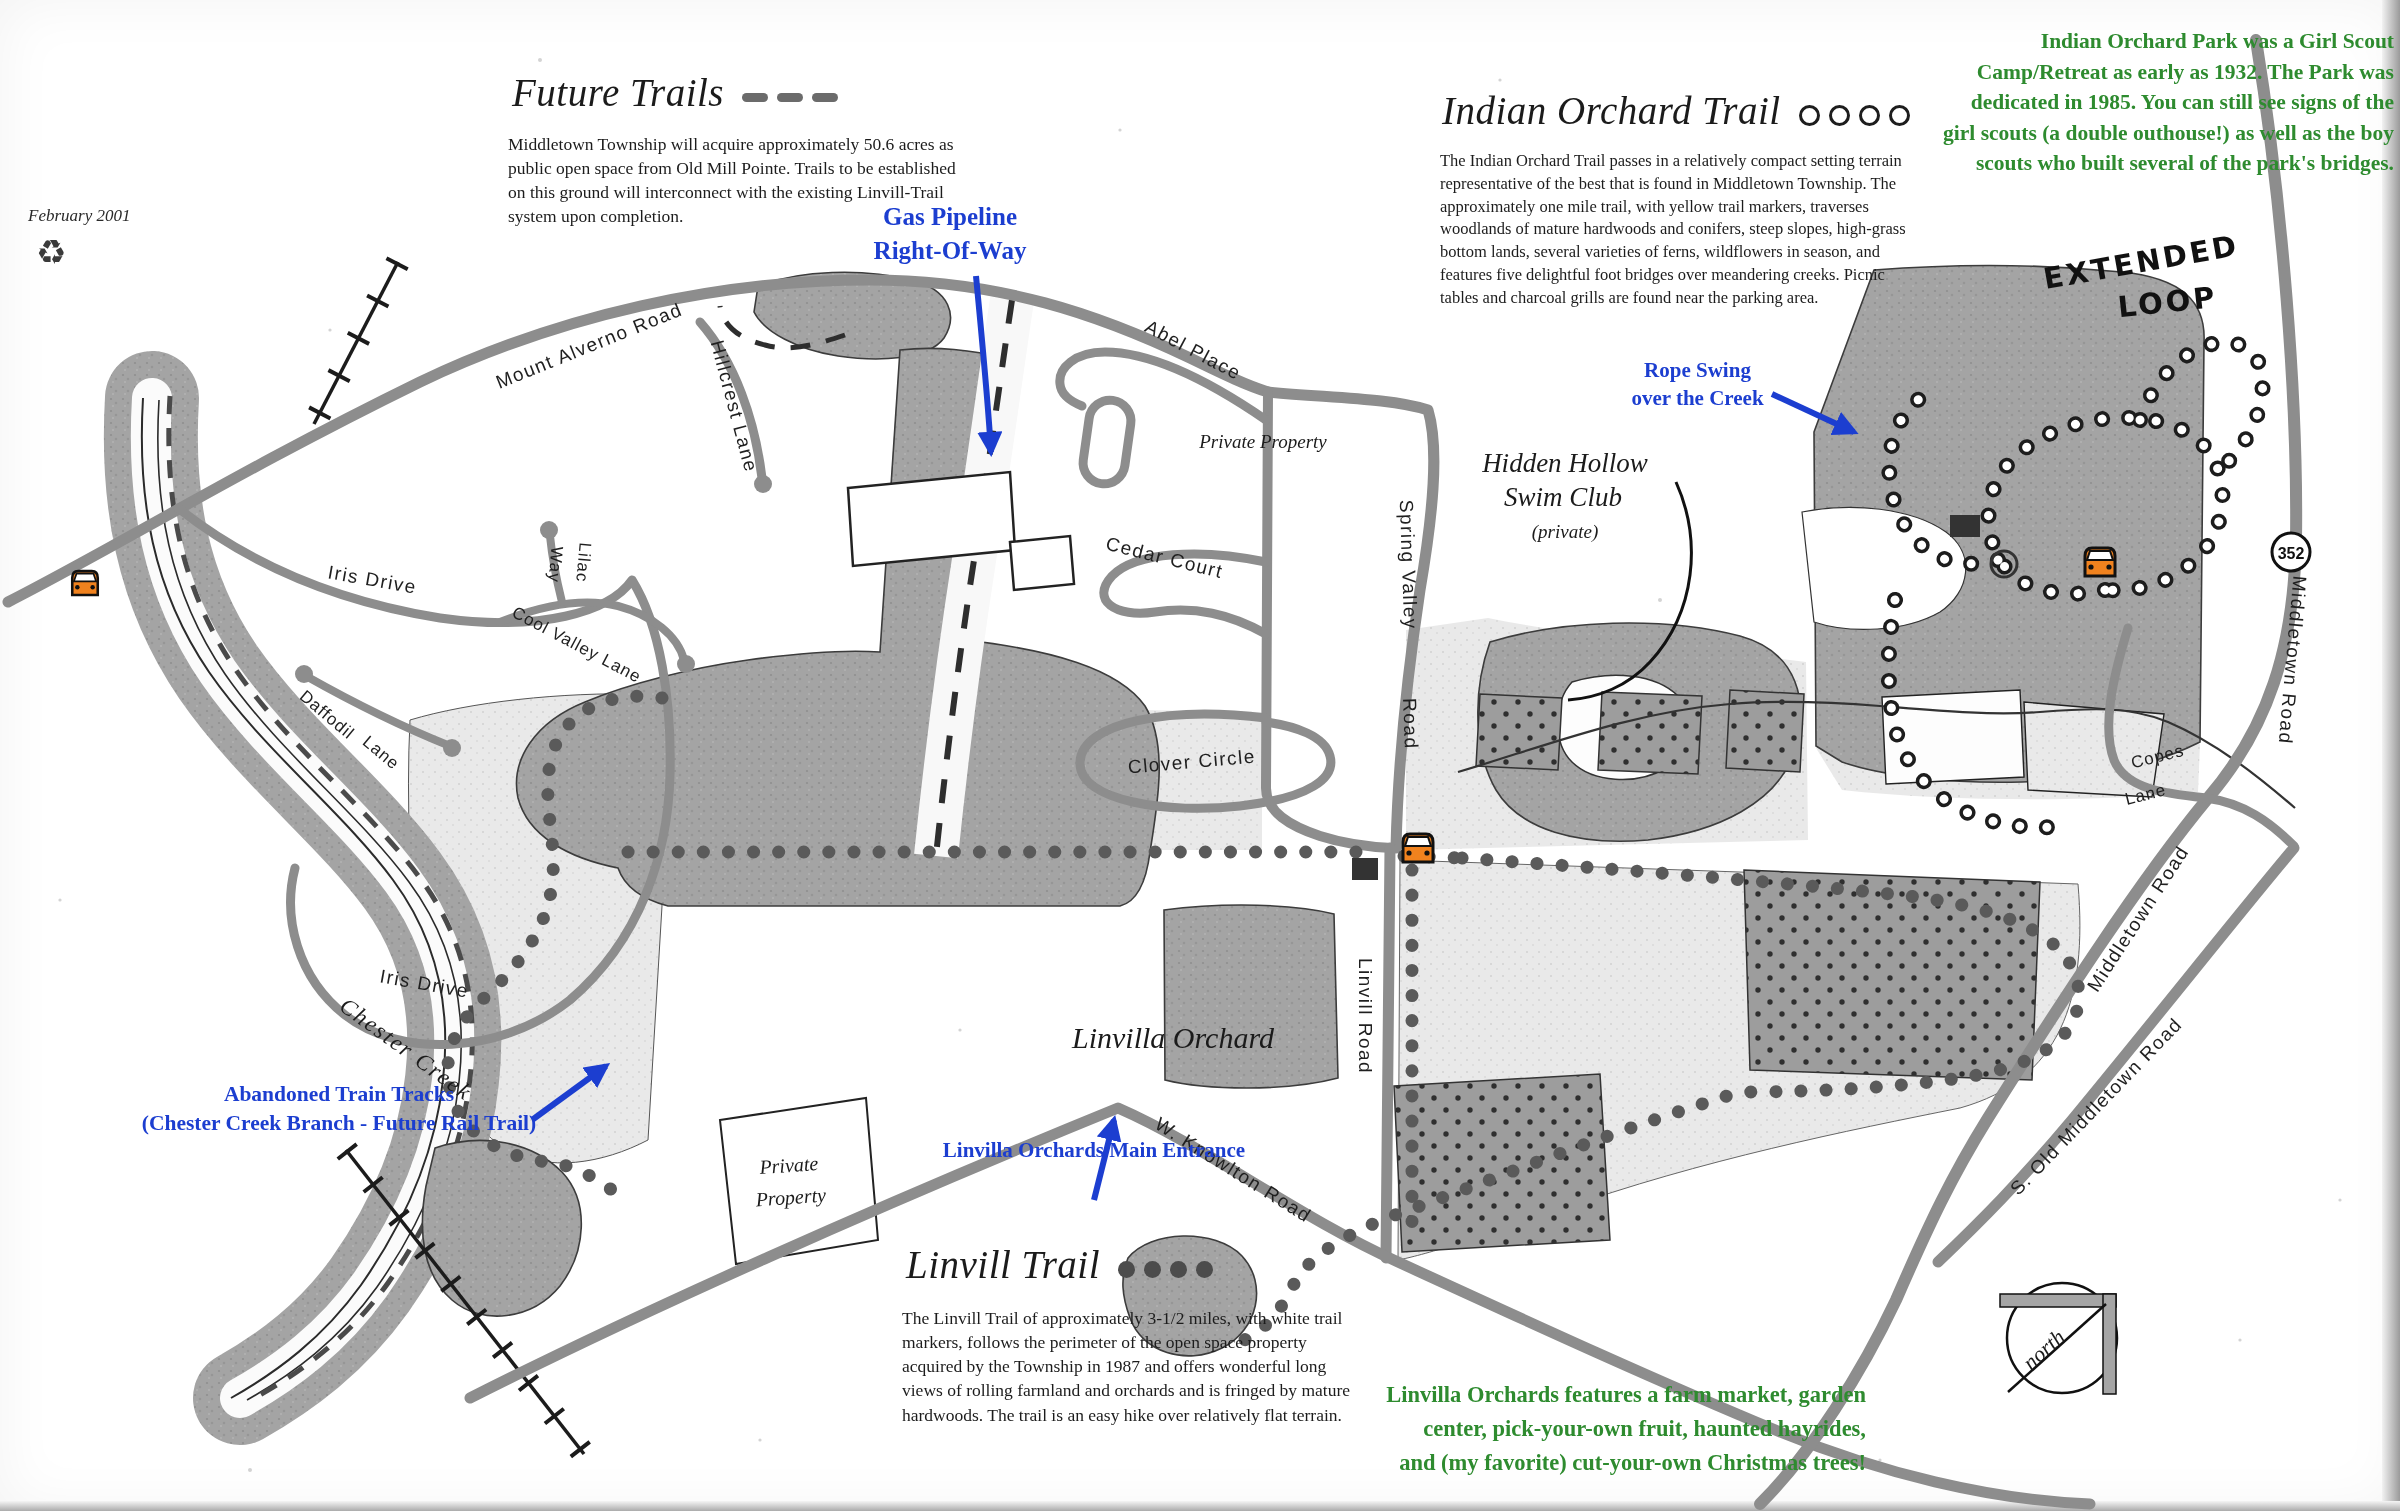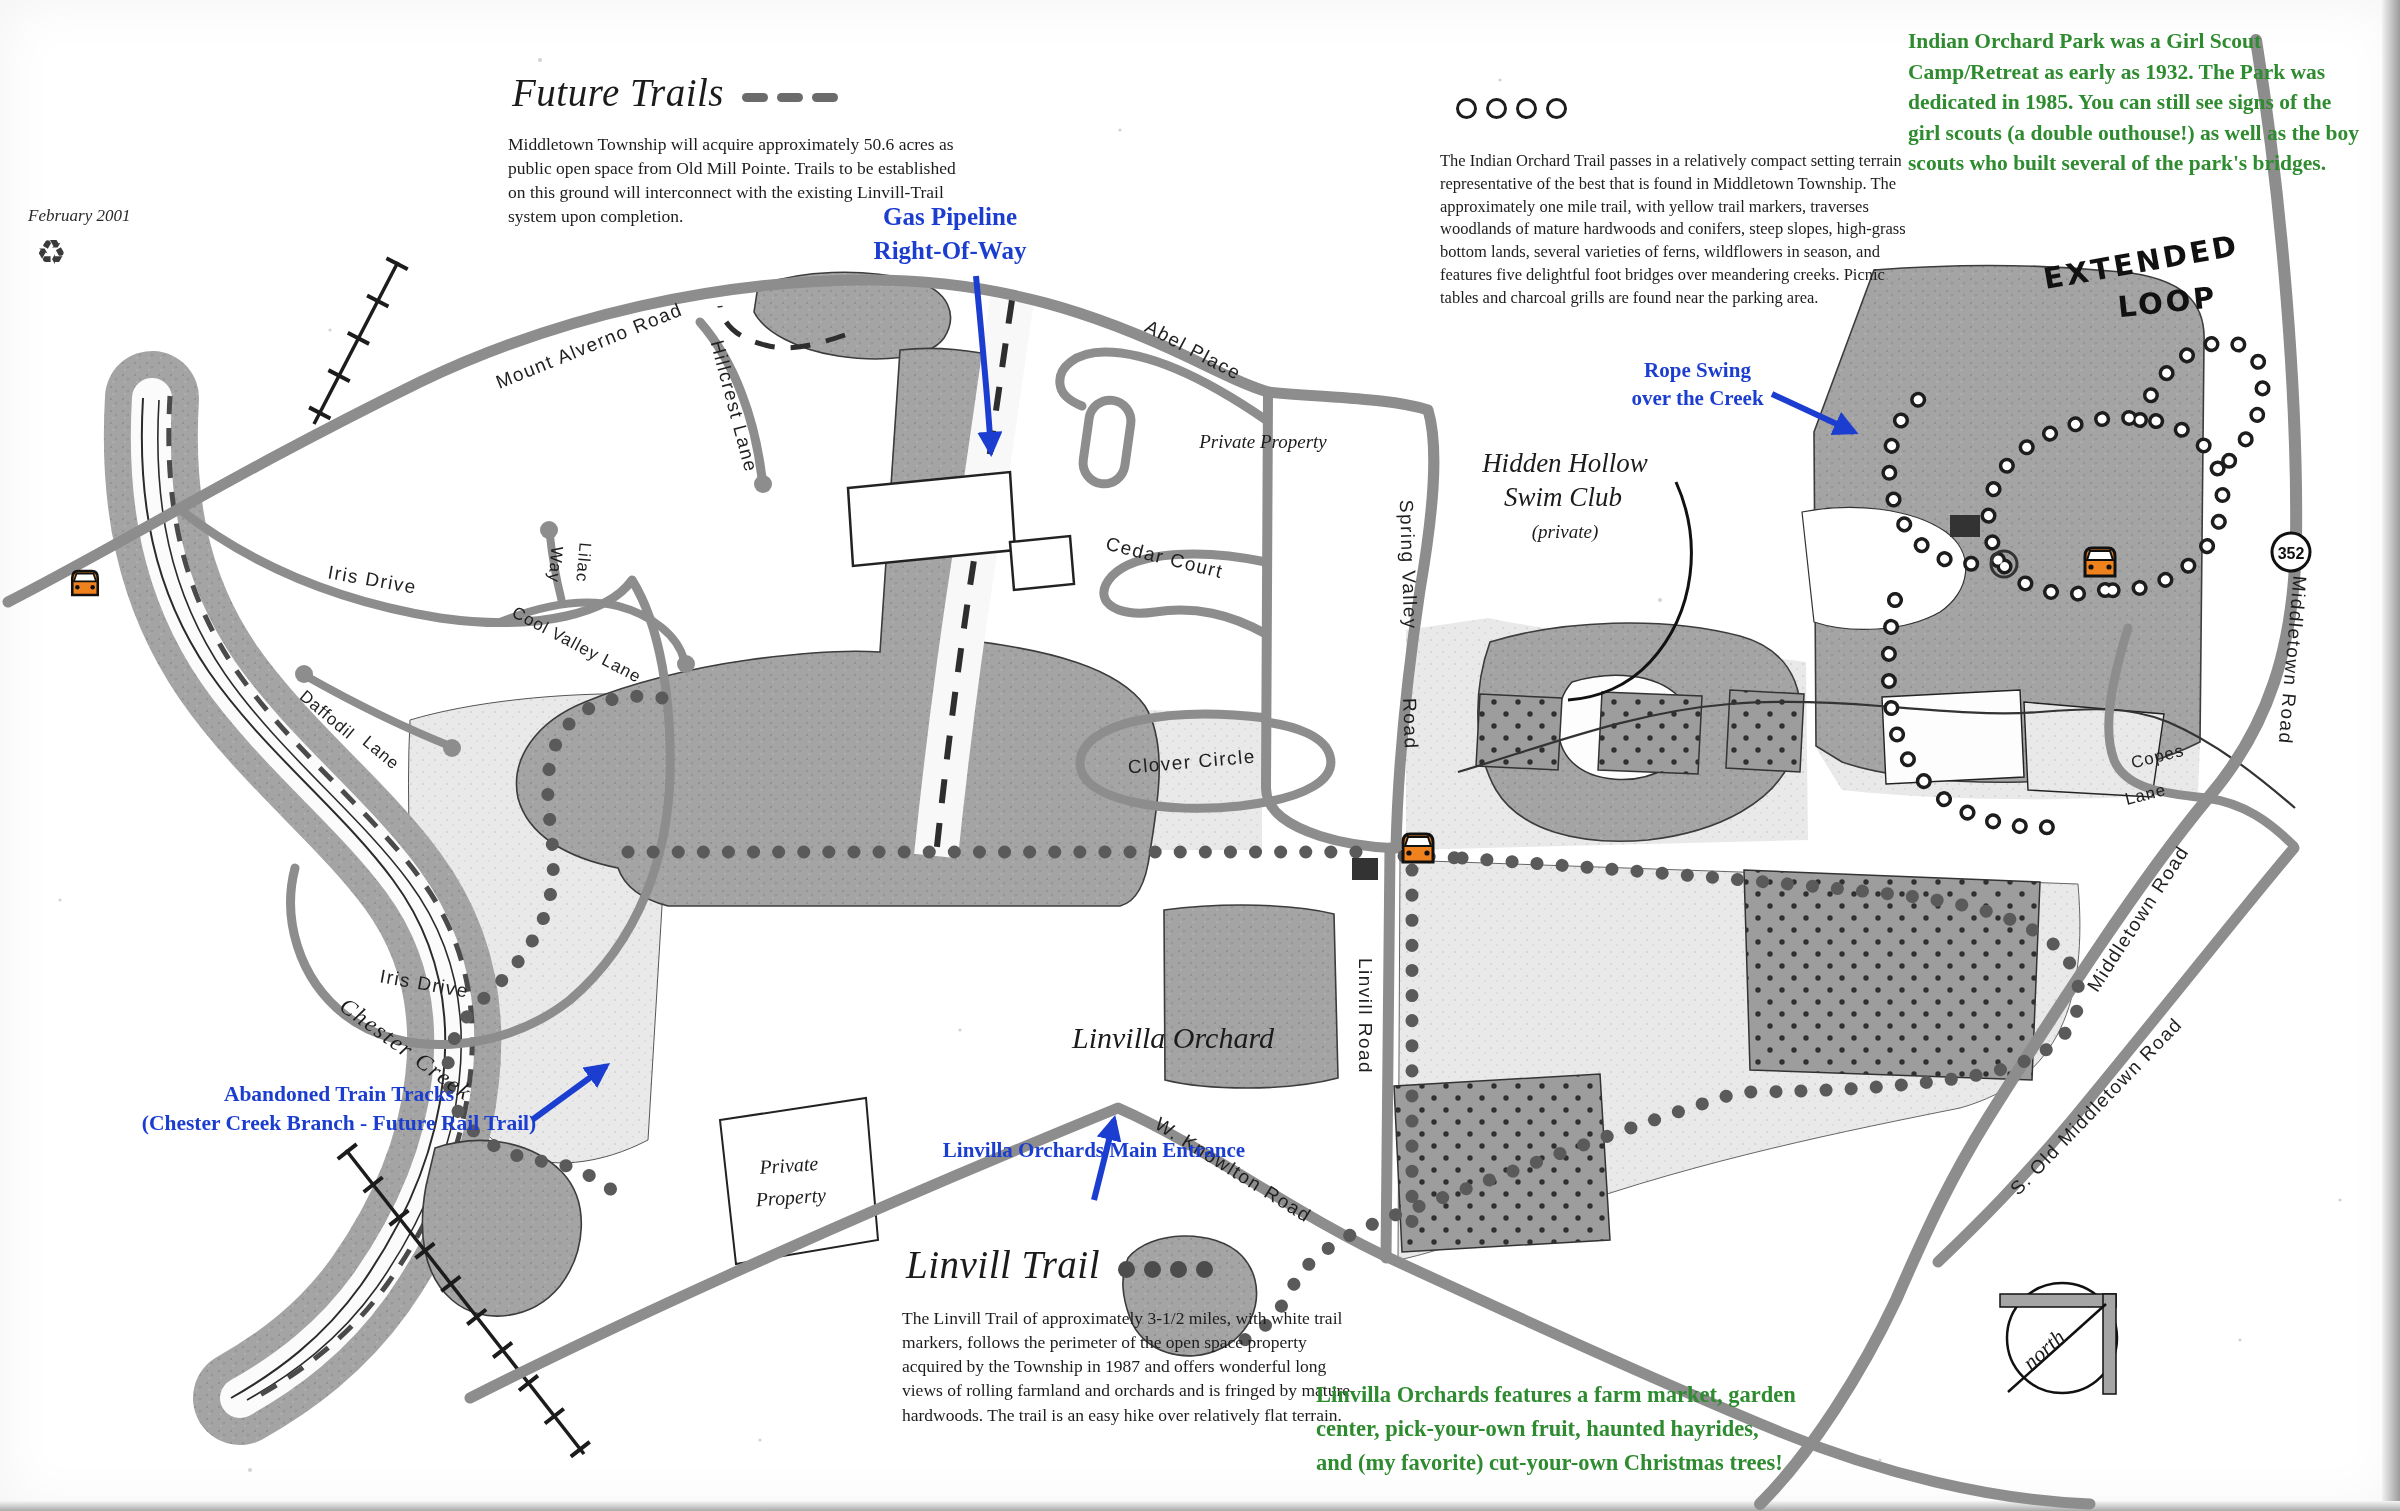--- a/index.html
+++ b/index.html
@@ -17,21 +17,21 @@
   .recycle{font-size:34px;color:#3a3a3a;line-height:1;}
   .sec-title-row{display:flex;align-items:center;gap:4px;}
   .sec-title{font-style:italic;font-size:39px;color:#1b1b1b;letter-spacing:.5px;}
   .legend{display:flex;align-items:center;gap:9px;margin-left:14px;margin-top:10px;}
   .dash{width:26px;height:9px;background:#6b6b6b;border-radius:5px;}
   .ring{width:15px;height:15px;border:3.5px solid #1d1d1d;border-radius:50%;background:#fff;}
   .dot{width:17px;height:17px;background:#4c4c4c;border-radius:50%;}
   .sec-body{font-size:17.5px;line-height:1.38;color:#1c1c1c;}
   .blue-note{color:#1c3ed0;font-weight:bold;text-align:center;line-height:1.35;
              font-family:"Liberation Serif", serif;}
-  .green-note{color:#2e8b2f;font-weight:bold;text-align:left;line-height:1.42;
+  .green-note{color:#2e8b2f;font-weight:bold;text-align:right;line-height:1.42;
              font-family:"Liberation Serif", serif;}
   .rd{font-family:"Liberation Sans", sans-serif;font-size:19px;fill:#1f1f1f;letter-spacing:1.5px;}
   .rds{font-family:"Liberation Sans", sans-serif;font-size:17px;fill:#1f1f1f;letter-spacing:1px;}
   .it{font-family:"Liberation Serif", serif;font-style:italic;fill:#1b1b1b;}
   .hand{font-family:"DejaVu Sans", sans-serif;font-weight:600;fill:#111;letter-spacing:3px;}
 </style>
 </head>
 <body>
 
 <div class="page">
@@ -268,20 +268,21 @@
   <span class="sec-title">Future Trails</span>
   <span class="legend">
     <span class="dash"></span>
     <span class="dash"></span>
     <span class="dash"></span>
   </span>
 </div>
 <div class="abs sec-body" style="left:508px; top:132px; width:452px;">Middletown Township will acquire approximately 50.6 acres as public open space from Old Mill Pointe.  Trails to be established on this ground will interconnect with the existing Linvill-Trail system upon completion.</div>
 
 <div class="abs sec-title-row" style="left:1442px; top:88px;">
+  <span class="sec-title">Indian Orchard Trail</span>
   <span class="legend">
     <span class="ring"></span>
     <span class="ring"></span>
     <span class="ring"></span>
     <span class="ring"></span>
   </span>
 </div>
 <div class="abs sec-body" style="left:1440px; top:150px; width:468px; font-size:16.5px;">The Indian Orchard Trail passes in a relatively compact setting terrain representative of the best that is found in Middletown Township.  The approximately one mile trail, with yellow trail markers, traverses woodlands of mature hardwoods and conifers, steep slopes, high-grass bottom lands, several varieties of ferns, wildflowers in season, and features five delightful foot bridges over meandering creeks.  Picnic tables and charcoal grills are found near the parking area.</div>
 
 <div class="abs sec-title-row" style="left:906px; top:1242px;">

